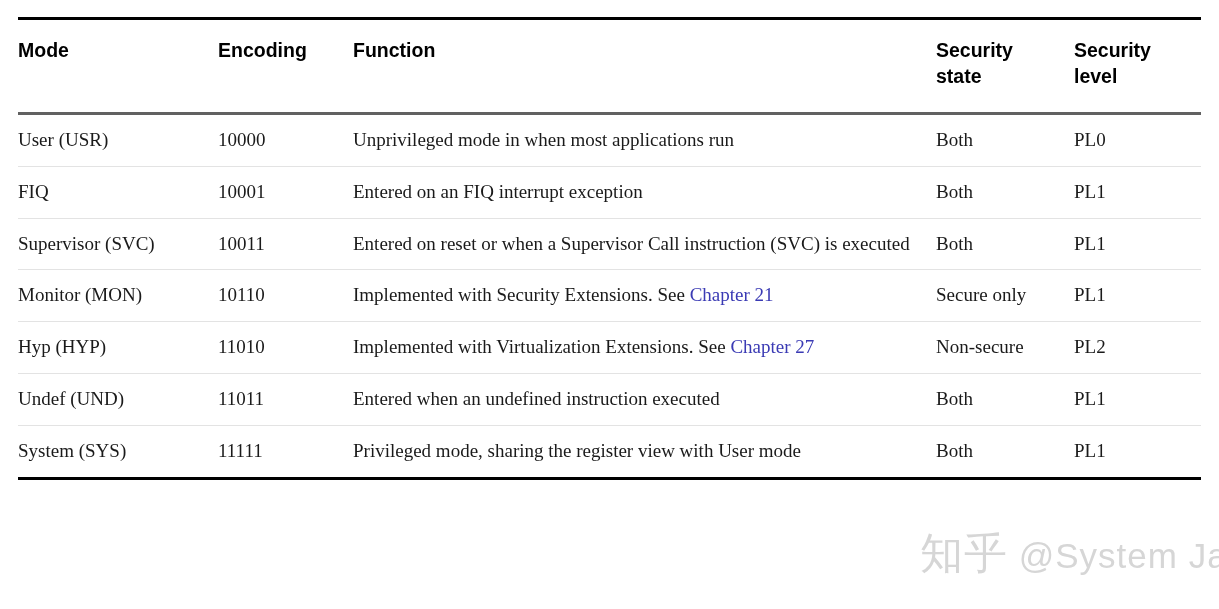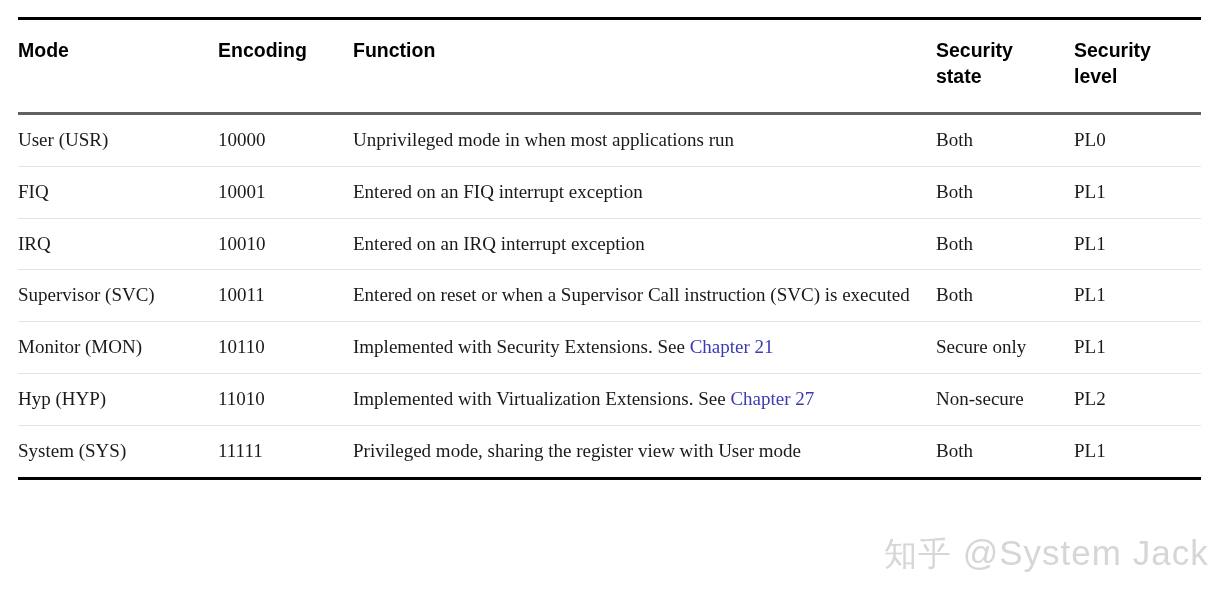--- a/index.html
+++ b/index.html
@@ -90,21 +90,22 @@
     pointer-events: none;
     color: #d6d6d6;
     font-family: "Liberation Sans", "DejaVu Sans", sans-serif;
     font-size: 35px;
     line-height: 52px;
     white-space: nowrap;
     letter-spacing: 1px;
   }
   .watermark .wm-cn {
     font-family: "DejaVu Sans", sans-serif;
-    font-size: 33px;
+    font-size: 43px;
+    margin-left: 36px;
   }
 </style>
 </head>
 <body>
 
 <div id="page">
 
   <div class="table-wrap">
     <table class="modes">
       <colgroup>
@@ -144,27 +145,20 @@
             <td>PL0</td>
           </tr>
           <tr>
             <td class="mode-cell">FIQ</td>
             <td>10001</td>
             <td>Entered on an FIQ interrupt exception</td>
             <td>Both</td>
             <td>PL1</td>
           </tr>
           <tr>
-            <td class="mode-cell">IRQ</td>
-            <td>10010</td>
-            <td>Entered on an IRQ interrupt exception</td>
-            <td>Both</td>
-            <td>PL1</td>
-          </tr>
-          <tr>
             <td class="mode-cell">Supervisor (SVC)</td>
             <td>10011</td>
             <td>Entered on reset or when a Supervisor Call instruction (SVC) is executed</td>
             <td>Both</td>
             <td>PL1</td>
           </tr>
           <tr>
             <td class="mode-cell">Monitor (MON)</td>
             <td>10110</td>
             <td><span>Implemented with Security Extensions. See </span><a class="chapter-link" href="#">Chapter 21</a></td>
@@ -172,20 +166,27 @@
             <td>PL1</td>
           </tr>
           <tr>
             <td class="mode-cell">Hyp (HYP)</td>
             <td>11010</td>
             <td><span>Implemented with Virtualization Extensions. See </span><a class="chapter-link" href="#">Chapter 27</a></td>
             <td>Non-secure</td>
             <td>PL2</td>
           </tr>
           <tr>
+            <td class="mode-cell">Undef (UND)</td>
+            <td>11011</td>
+            <td>Entered when an undefined instruction executed</td>
+            <td>Both</td>
+            <td>PL1</td>
+          </tr>
+          <tr>
             <td class="mode-cell">System (SYS)</td>
             <td>11111</td>
             <td>Privileged mode, sharing the register view with User mode</td>
             <td>Both</td>
             <td>PL1</td>
           </tr>
         </tbody>
     </table>
   </div>
 

